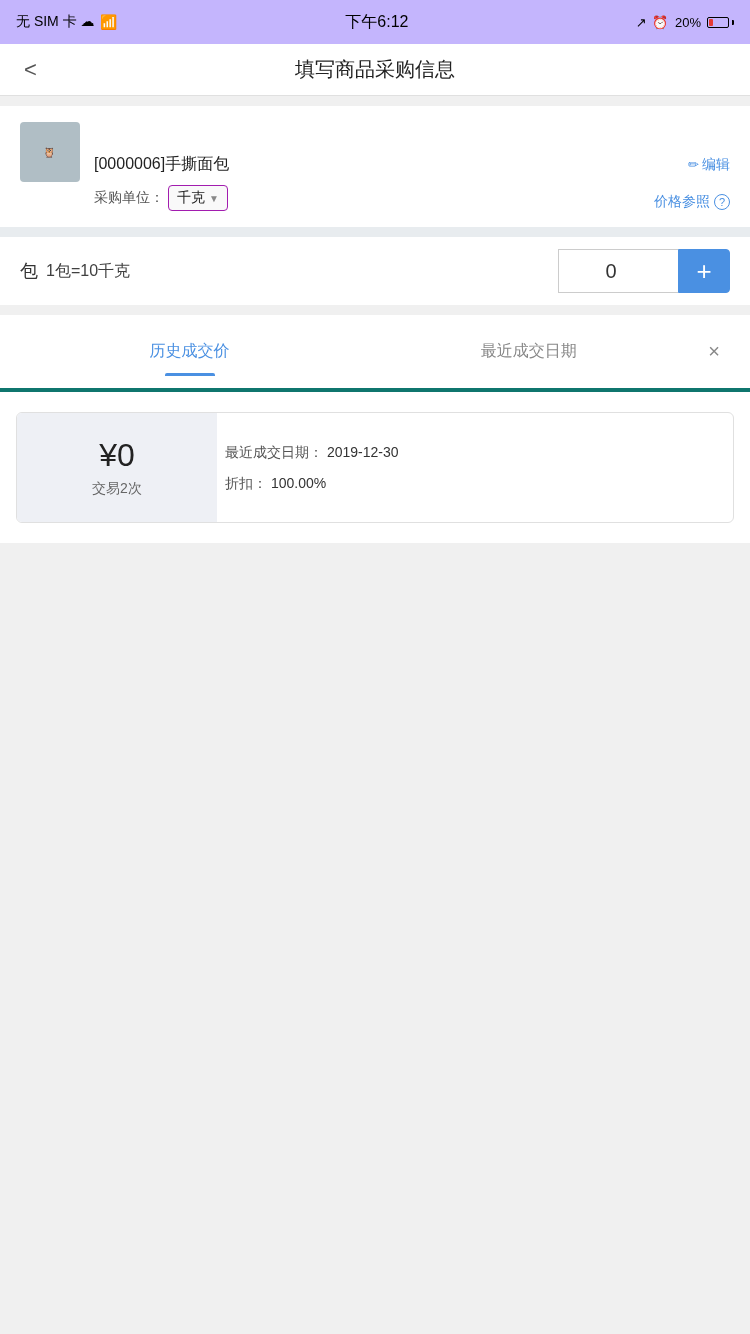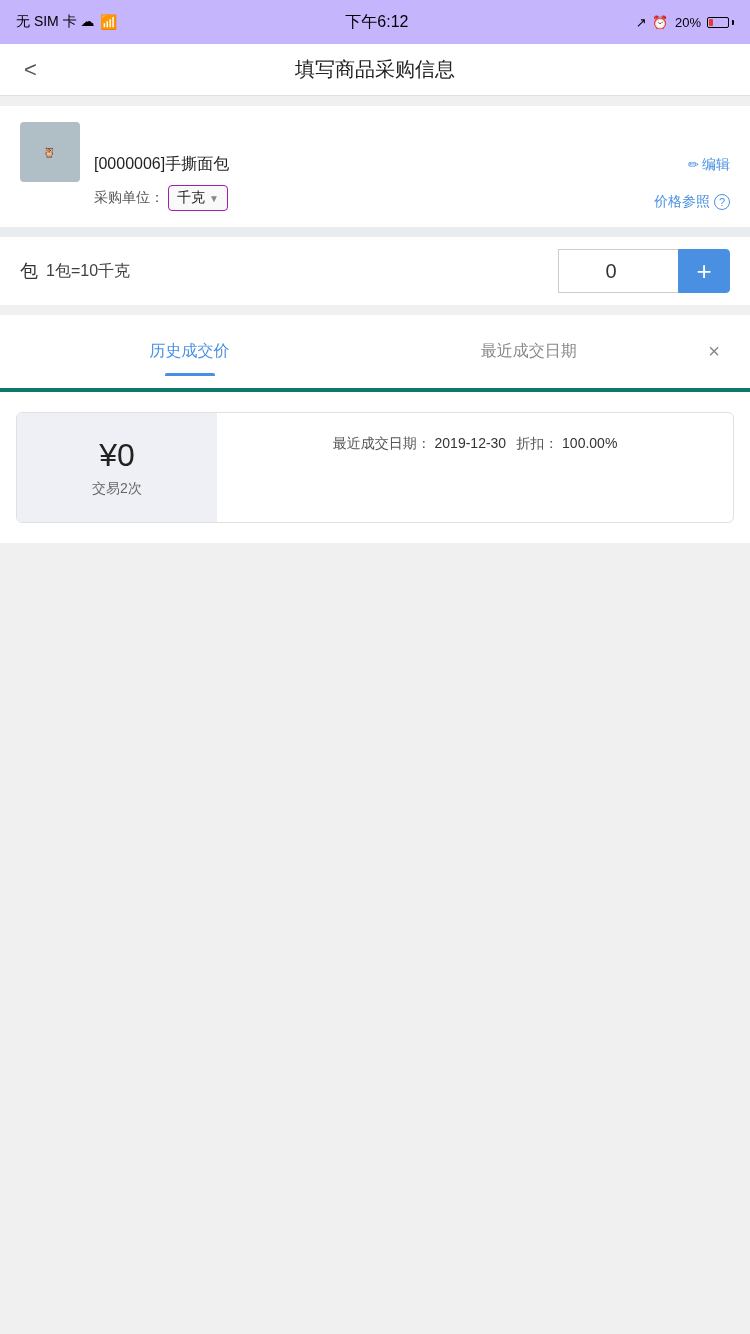--- a/index.html
+++ b/index.html
@@ -161,21 +161,21 @@
     }
     .card-left {
       background: #eef0f5; flex: 0 0 200px;
       display: flex; flex-direction: column; align-items: center; justify-content: center;
       padding: 24px 16px;
     }
     .card-price { font-size: 32px; color: #222; font-weight: 500; }
     .card-transactions { font-size: 14px; color: #666; margin-top: 6px; }
     .card-right {
       flex: 1; padding: 20px 8px;
-      display: flex; justify-content: center; gap: 10px;
+      display: flex; flex-direction: column; justify-content: center; gap: 10px;
     }
     .card-row { font-size: 14px; color: #333; line-height: 1.5; }
     .card-label { color: #555; }
   </style>
 </head>
 <body>
 
 <div class="status-bar">
   <div class="status-left">
     <span>无 SIM 卡 ☁</span>

